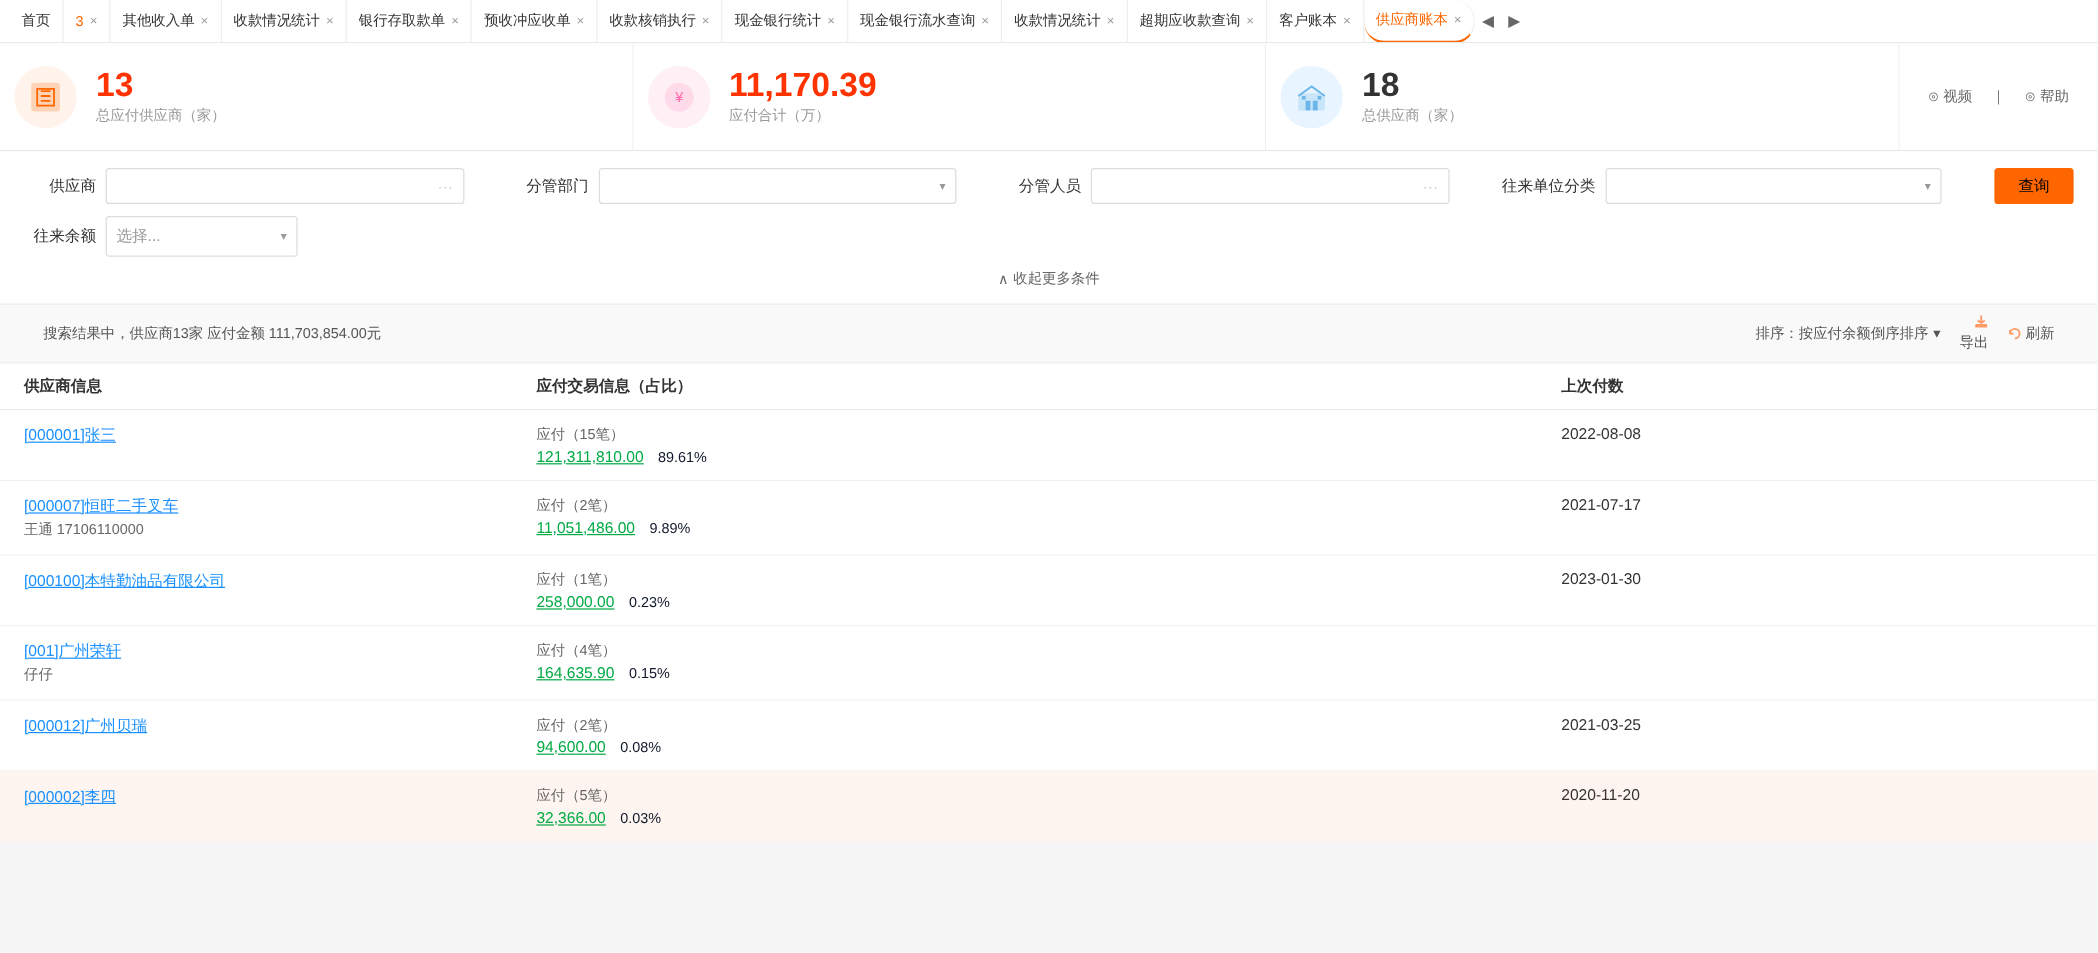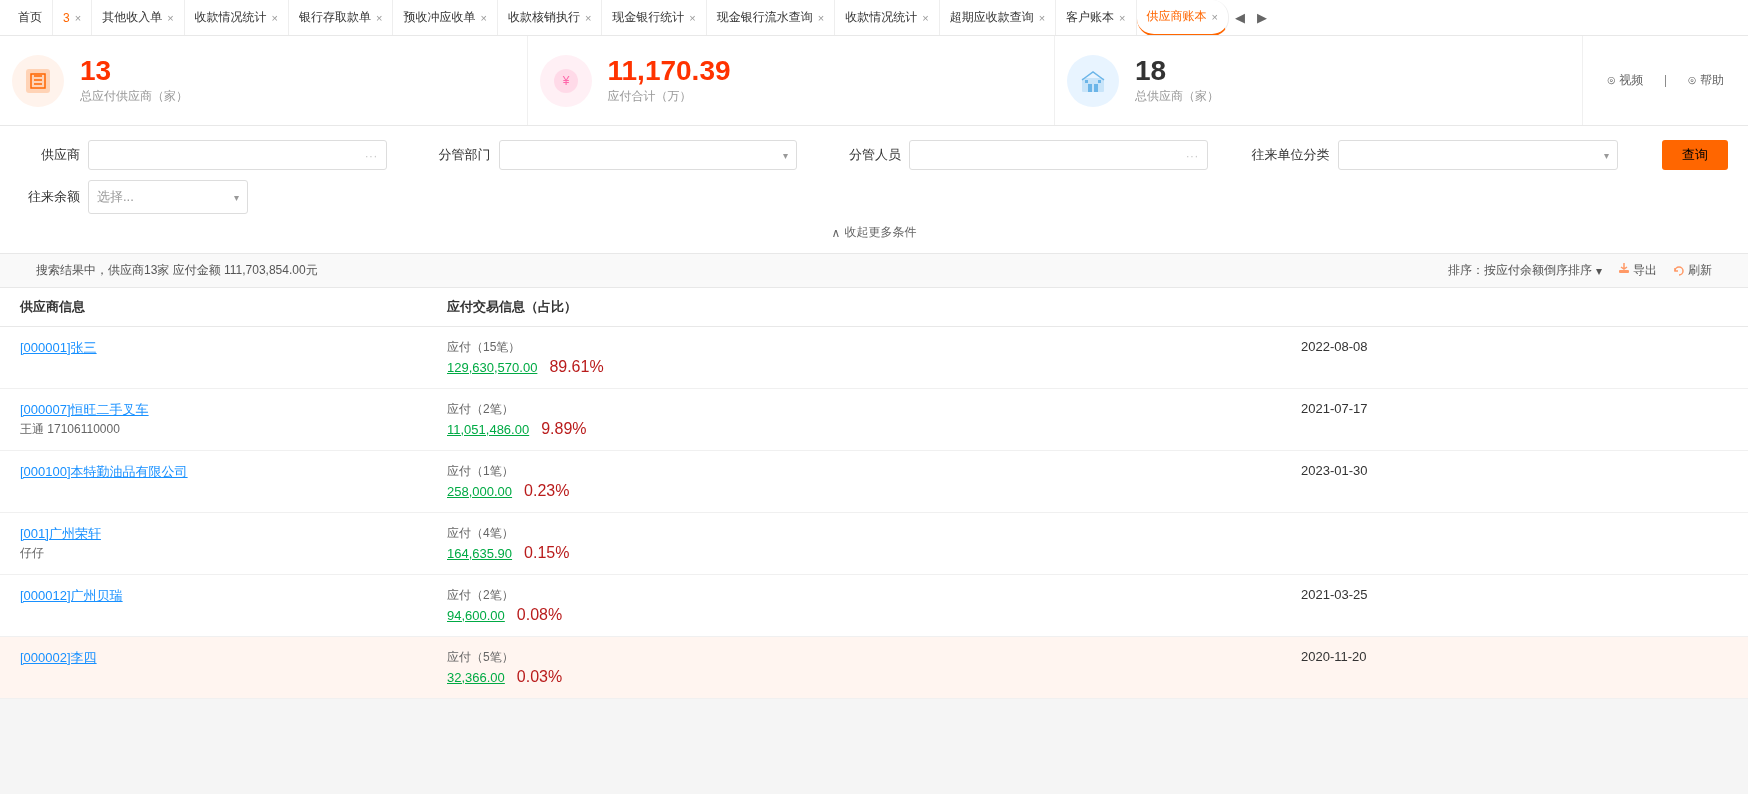--- a/index.html
+++ b/index.html
@@ -110,21 +110,21 @@
       display: grid; grid-template-columns: 1fr 2fr 1fr;
       padding: 12px 20px; border-bottom: 1px solid #f0f0f0;
       background: #fff;
     }
     .table-row.highlighted { background: #fff5f0; }
     .supplier-link { color: #1890ff; text-decoration: underline; cursor: pointer; font-size: 13px; }
     .supplier-sub { font-size: 12px; color: #666; margin-top: 2px; }
     .pay-info-label { font-size: 12px; color: #666; margin-bottom: 2px; }
     .pay-info-row { display: flex; align-items: center; gap: 12px; }
     .pay-amount { color: #00aa44; font-size: 13px; text-decoration: underline; cursor: pointer; }
-    .pay-percent { font-size: 16px; color: #b91c1c; }
+    .pay-percent { font-size: 12px; color: #0f172a; }
     .last-pay-date { font-size: 13px; color: #333; }
 
     .scrollbar-area { overflow-y: auto; max-height: calc(794px - 36px - 90px - 100px - 36px - 42px); }
   </style>
 </head>
 <body>
 
 <div class="top-nav">
   <div class="nav-tab">
     <span>首页</span>
@@ -281,53 +281,54 @@
   </div>
 </div>
 
 <div class="result-bar">
   <span>搜索结果中，供应商13家   应付金额 111,703,854.00元</span>
   <div class="result-actions">
     <span style="display:flex;align-items:center;gap:4px;">
         <span>排序：按应付余额倒序排序</span>
         <span>▾</span>
       </span>
-    <span style="display:flex;align-items:flex-start;gap:3px;">
+    <span style="display:flex;align-items:flex-end;gap:3px;flex-direction:column;">
       <svg width="12" height="12" viewBox="0 0 12 12" fill="none" style="display:inline;">
           <rect x="1" y="8" width="10" height="3" rx="1" fill="#ff9966"></rect>
           <path d="M6 1 L6 7 M3 5 L6 7 L9 5" stroke="#ff9966" stroke-width="1.5"></path>
         </svg>
       <span>导出</span>
     </span>
     <span style="display:flex;align-items:center;gap:3px;">
       <svg width="12" height="12" viewBox="0 0 12 12" fill="none" style="display:inline;">
           <path d="M2 6 A4 4 0 1 1 6 10" stroke="#ff9966" stroke-width="1.5" fill="none"></path>
           <path d="M2 3 L2 6 L5 6" stroke="#ff9966" stroke-width="1.5" fill="none"></path>
         </svg>
       <span>刷新</span>
     </span>
   </div>
 </div>
 
 <div class="table-area">
   <div class="table-header">
     <span>供应商信息</span>
     <span>应付交易信息（占比）</span>
+    <span>上次付数</span>
   </div>
 
   <div class="scrollbar-area">
 
     <div class="table-row">
       <div>
         <div class="supplier-link">[000001]张三</div>
       </div>
       <div>
         <div class="pay-info-label">应付（15笔）</div>
         <div class="pay-info-row">
-          <span class="pay-amount">129,630,570.00</span>
+          <span class="pay-amount">121,311,810.00</span>
           <span class="pay-percent">89.61%</span>
         </div>
       </div>
       <div>
         <span class="last-pay-date">2022-08-08</span>
       </div>
     </div>
 
     <div class="table-row">
       <div>

